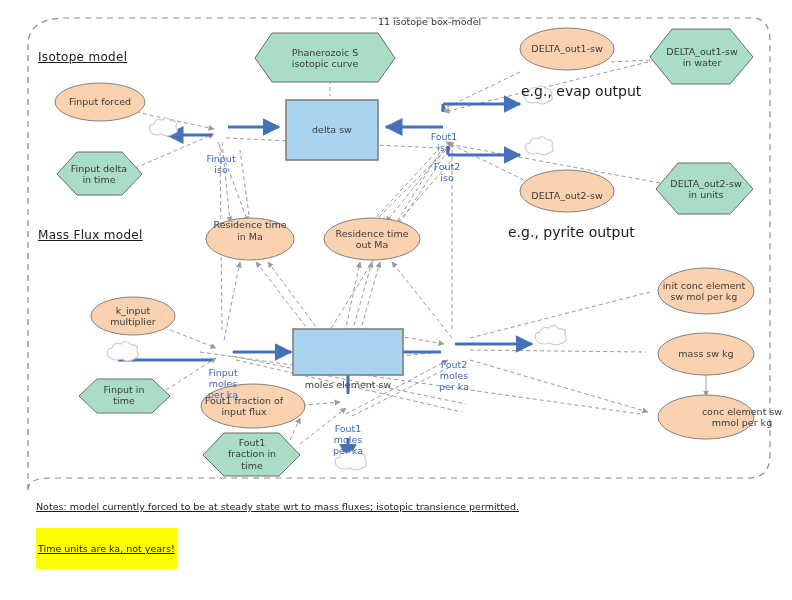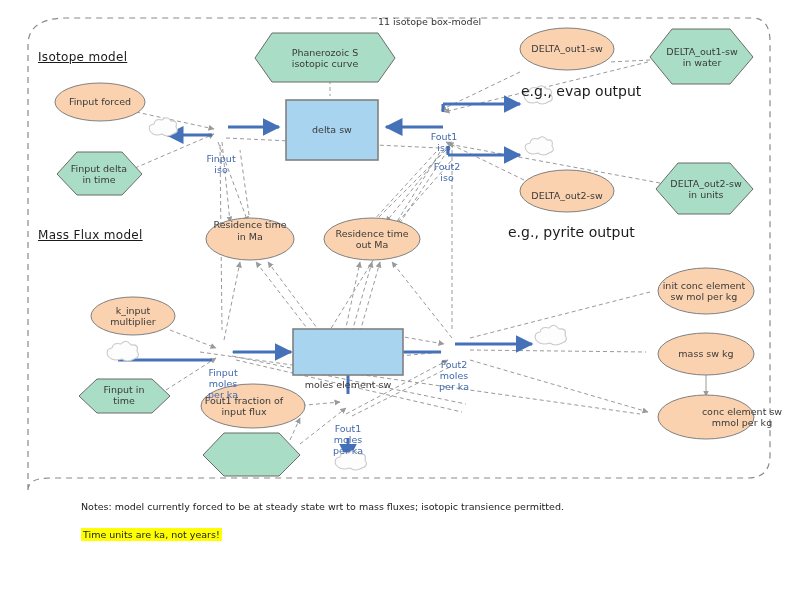--- a/index.html
+++ b/index.html
@@ -13,23 +13,23 @@
   #stage{position:absolute;left:0;top:0;width:792px;height:600px;}
   svg#canvas{position:absolute;left:0;top:0;width:792px;height:600px;}
   .flow-lbl{position:absolute;color:#4169ac;font-size:9.5px;line-height:11px;
        text-align:center;font-family:"DejaVu Sans",sans-serif;margin-top:33px;}
   .shape-text{position:absolute;display:flex;align-items:center;justify-content:center;
        text-align:center;color:#3a3a3a;font-size:9.5px;line-height:11.5px;}
   .section-title{position:absolute;font-size:12px;color:#1b1b1b;
        text-decoration:underline;letter-spacing:.3px;}
   .eg-text{position:absolute;font-size:14px;color:#1b1b1b;}
   .diag-title{position:absolute;font-size:9.5px;color:#333;}
-  .note{position:absolute;font-size:9.5px;color:#1b1b1b;
-        white-space:nowrap;margin-left:45px;}
-  .note.hl{background:#ffff00;padding:1px 2px;}
+  .note{position:absolute;font-size:9.5px;color:#1b1b1b;text-decoration:underline;
+        white-space:nowrap;}
+  .note.hl{background:#ffff00;padding:15px 2px;}
 </style>
 </head>
 <body>
 
 <div id="stage">
 
 <svg id="canvas" viewBox="0 0 792 600">
   <defs>
     <marker id="ar" markerWidth="7" markerHeight="7" refX="5.5" refY="3" orient="auto">
       <path d="M0,0 L6,3 L0,6 z" fill="#4471b7"></path>
@@ -187,20 +187,21 @@
 <div class="shape-text" style="left:194px;top:386px;width:100px;height:40px;">Fout1 fraction of input flux</div>
 <div class="shape-text" style="left:660px;top:271px;width:88px;height:40px;">init conc element sw mol per kg</div>
 <div class="shape-text" style="left:660px;top:335px;width:92px;height:38px;">mass sw kg</div>
 <div class="shape-text" style="left:660px;top:397px;width:92px;height:40px;padding-left:36px;">conc element sw mmol per kg</div>
 
 <div class="shape-text" style="left:272px;top:39px;width:106px;height:38px;">Phanerozoic S isotopic curve</div>
 <div class="shape-text" style="left:666px;top:38px;width:72px;height:38px;">DELTA_out1-sw in water</div>
 <div class="shape-text" style="left:668px;top:170px;width:76px;height:38px;">DELTA_out2-sw in units</div>
 <div class="shape-text" style="left:66px;top:155px;width:66px;height:38px;">Finput delta in time</div>
 <div class="shape-text" style="left:96px;top:380px;width:56px;height:30px;">Finput in time</div>
+<div class="shape-text" style="left:222px;top:435px;width:60px;height:38px;">Fout1 fraction in time</div>
 
 <div class="flow-lbl" style="left:196px;top:120px;width:50px;">
   <span>Finput</span><br>
   <span>iso</span>
 </div>
 <div class="flow-lbl" style="left:420px;top:98px;width:48px;">
   <span>Fout1</span><br>
   <span>iso</span>
 </div>
 <div class="flow-lbl" style="left:423px;top:128px;width:48px;">

